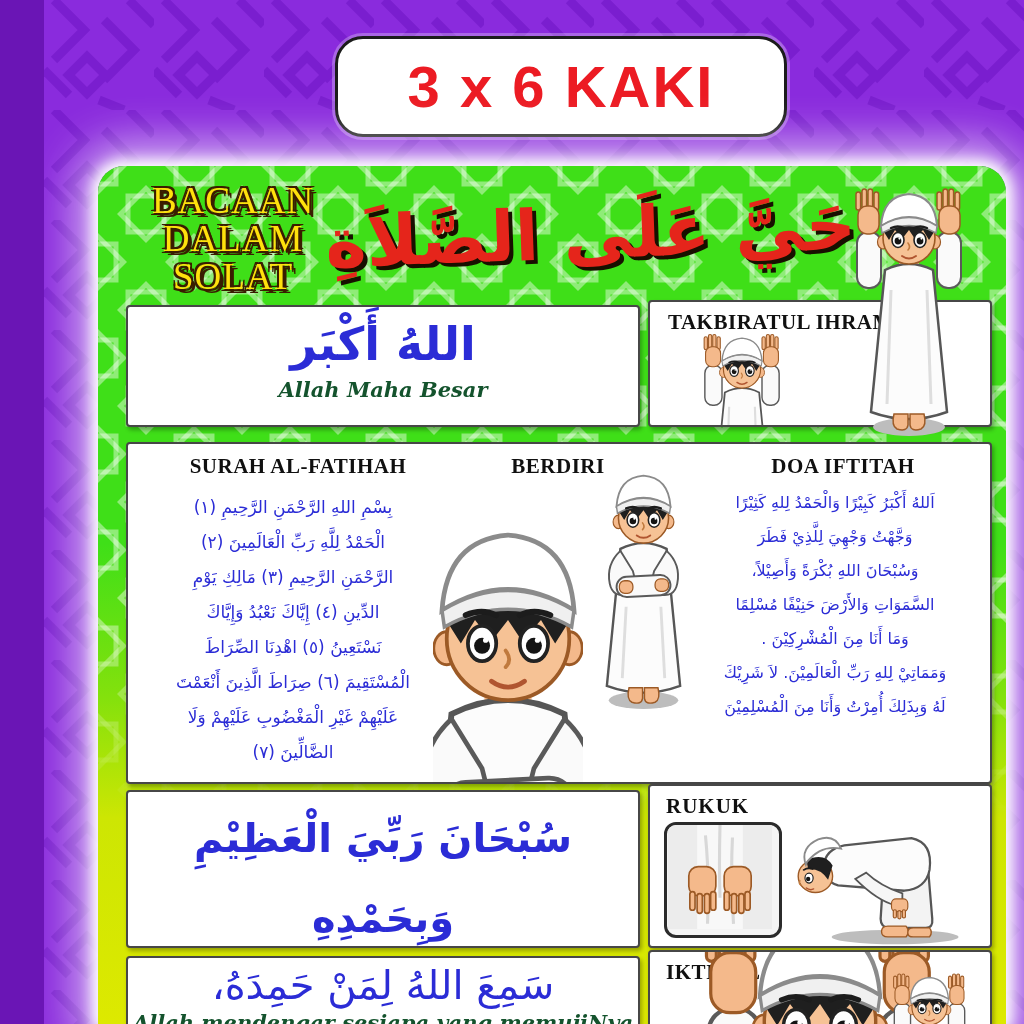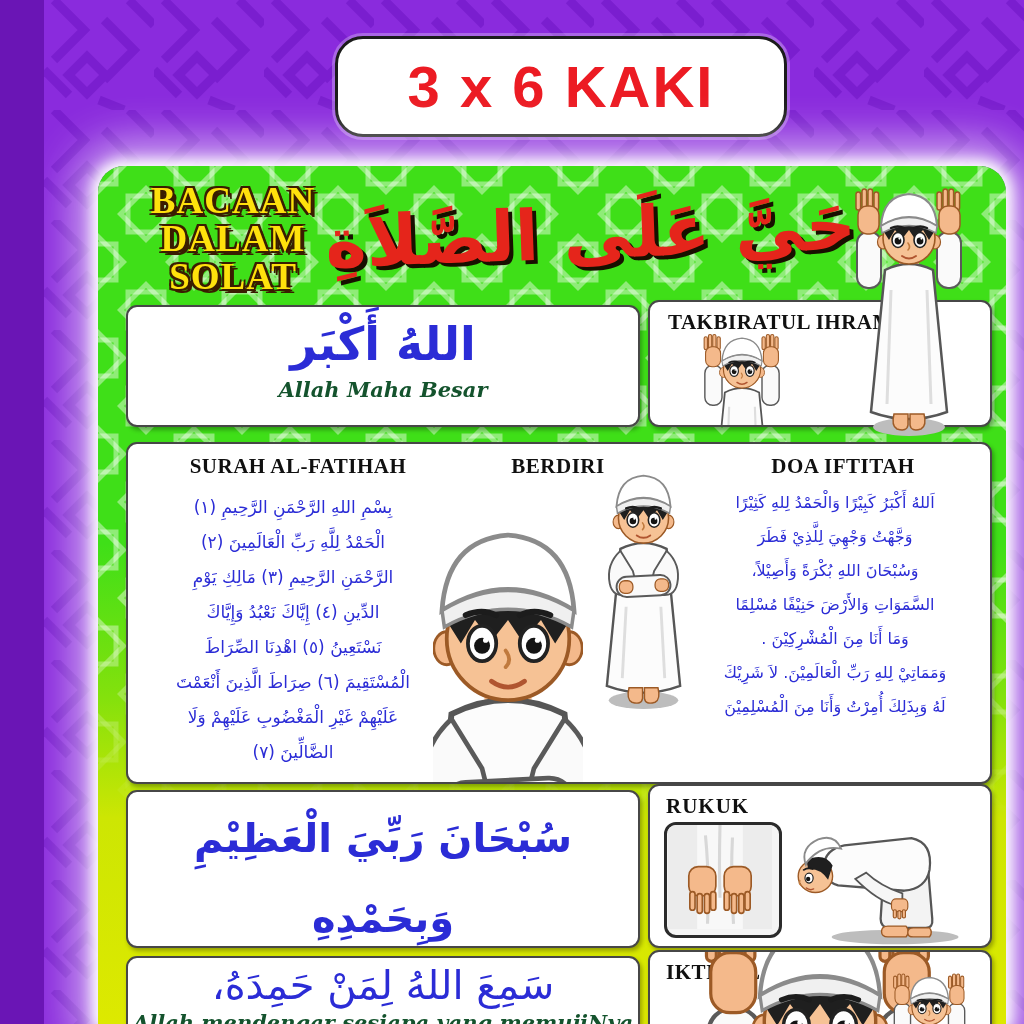--- a/index.html
+++ b/index.html
@@ -15,28 +15,28 @@
   
   .poster{position:absolute;left:54px;top:166px;width:908px;height:858px;border-radius:26px 26px 0 0;
     background:linear-gradient(180deg,#3fdf18 0%,#3fdf18 44%,#84e10c 62%,#cde603 76%,#dde900 100%);
     box-shadow:0 0 14px 6px #ffffff,0 0 46px 22px rgba(255,255,255,.65);}
   .poster-pattern{position:absolute;inset:0;border-radius:inherit;
     -webkit-mask-image:linear-gradient(180deg,#000 0%,#000 52%,transparent 76%);
     mask-image:linear-gradient(180deg,#000 0%,#000 52%,transparent 76%);}
 
   
   .poster-title{position:absolute;left:28px;top:16px;width:214px;text-align:center;
-    font-family:"Liberation Serif",serif;font-weight:700;font-size:37px;line-height:38px;color:#ffe10c;letter-spacing:1px;
+    font-family:"Liberation Serif",serif;font-weight:400;font-size:37px;line-height:38px;color:#ffe10c;letter-spacing:1px;
     text-shadow:-2px -2px 0 #3a1d00,2px -2px 0 #3a1d00,-2px 2px 0 #3a1d00,2px 2px 0 #3a1d00,4px 4px 0 #3a1d00;}
   .calligraphy{position:absolute;left:205px;top:2px;width:575px;height:132px;display:flex;align-items:center;justify-content:center;
     direction:rtl;font-family:"DejaVu Sans",sans-serif;font-weight:700;font-size:70px;color:#e5251b;
     text-shadow:4px 4px 0 #181000;transform:rotate(-2deg);}
 
   
-  .box{position:absolute;background:#ffffff;border:2px solid #474747;border-radius:11px;
+  .box{position:absolute;background:#ffffff;border:2px solid #474747;border-radius:4px;
     box-shadow:2px 3px 4px rgba(0,0,0,.3);}
   .section-title{position:absolute;font-family:"Liberation Serif",serif;font-weight:700;font-size:21px;color:#101010;letter-spacing:.5px;}
 
   .box-takbir{left:28px;top:139px;width:510px;height:118px;text-align:center;}
   .arabic-blue{color:#2b2cd6;direction:rtl;font-family:"DejaVu Sans",sans-serif;}
   .takbir-arabic{font-size:46px;line-height:66px;margin-top:4px;font-weight:700;}
   .malay{font-family:"DejaVu Serif",serif;font-weight:700;font-style:italic;font-size:21px;color:#14532d;line-height:25px;}
 
   .box-ihram{left:550px;top:134px;width:340px;height:123px;overflow:hidden;}
   .boy-ihram-wrap{position:absolute;left:42px;top:26px;width:100px;height:186px;}

